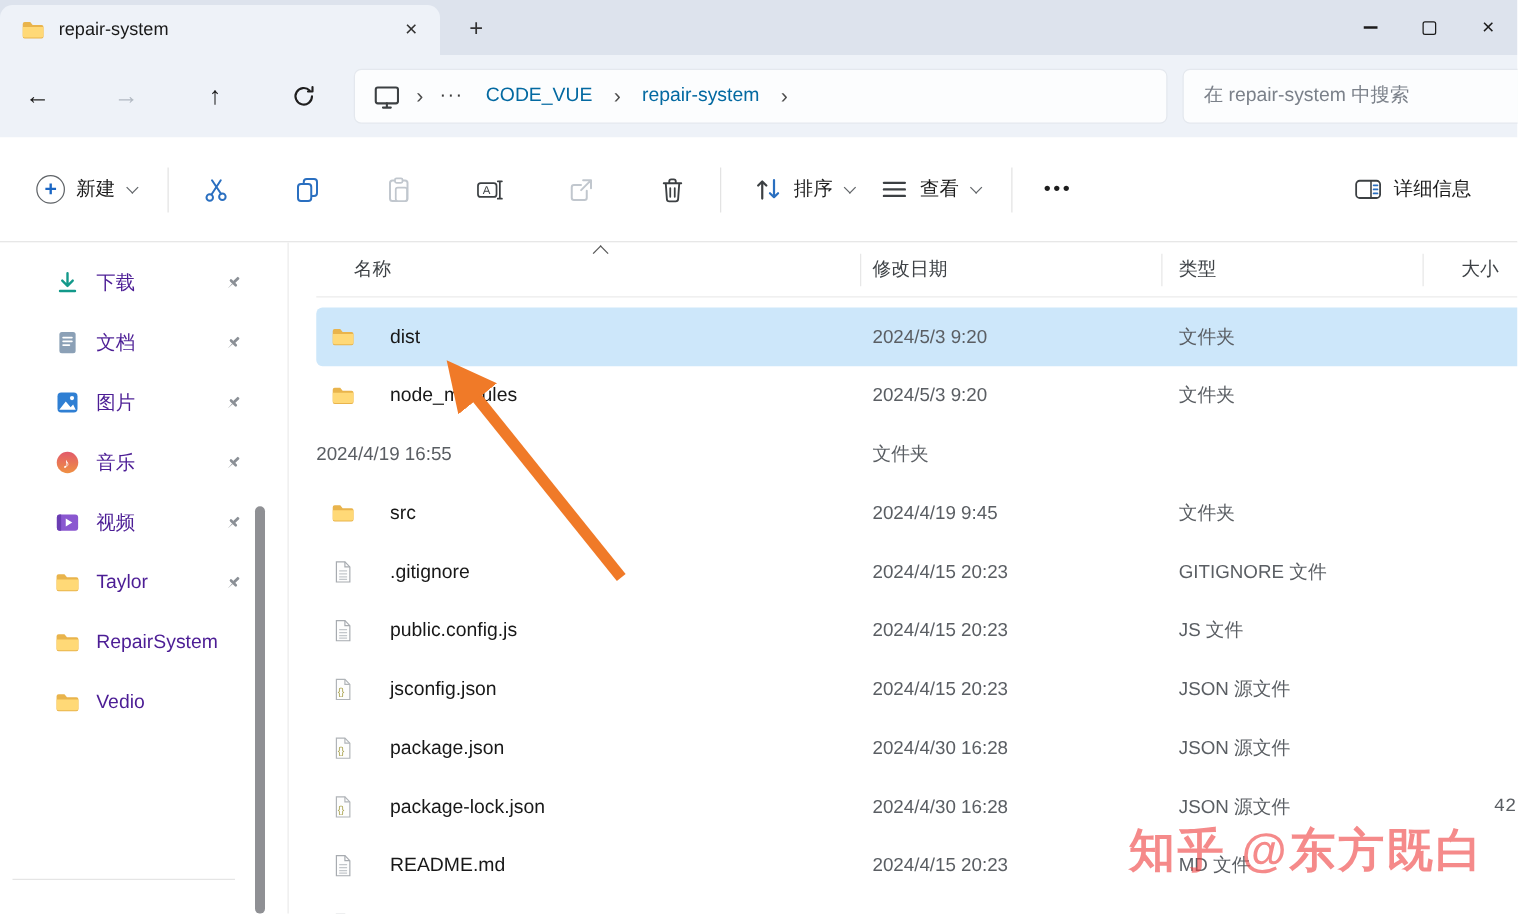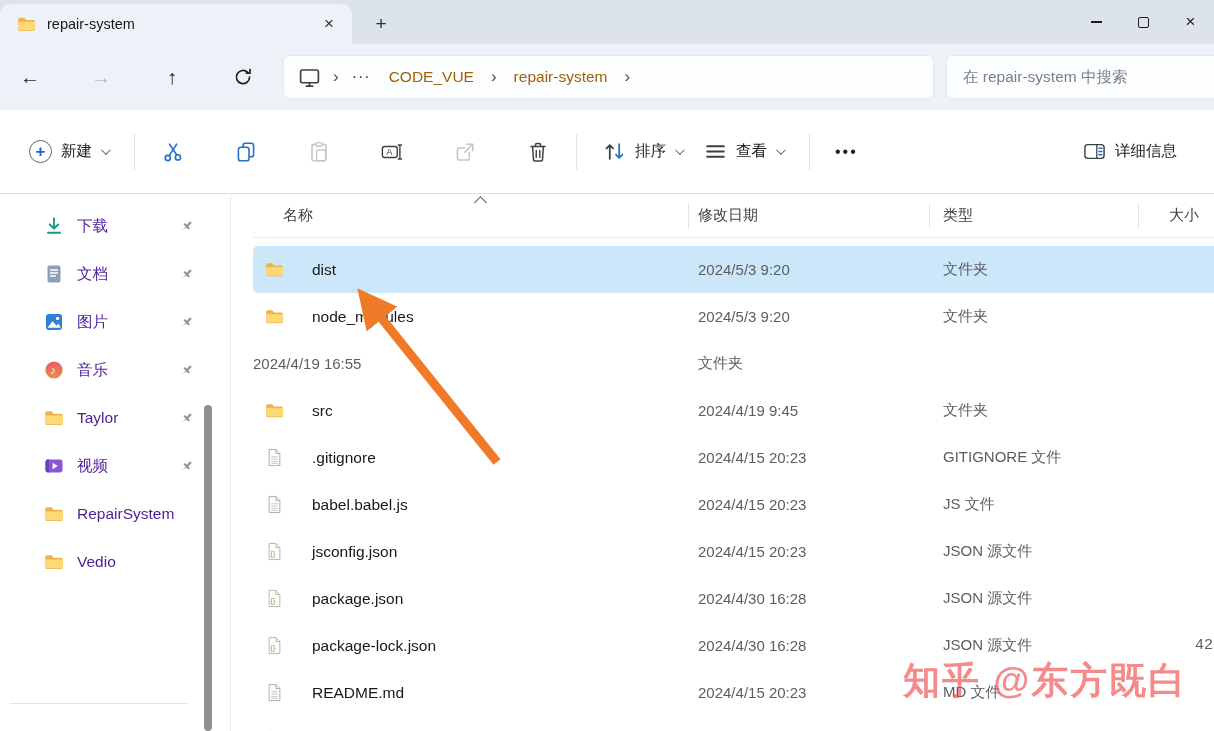--- a/index.html
+++ b/index.html
@@ -18,21 +18,21 @@
   .wc-min-glyph { width:11px; height:1.4px; background:#1c1c1c; display:block; }
   .wc-max-glyph { width:11px; height:11px; border:1.4px solid #1c1c1c; border-radius:2px; display:block; }
   .wc-close { font-size:17px; }
 
   
   .navbar { height:66px; background:#eef2f8; display:flex; align-items:center; padding:0 0 0 10px; }
   .nav-btn { width:40px; height:40px; border-radius:6px; font-size:20px; color:#1d1d1d; display:flex; align-items:center; justify-content:center; margin-right:31px; }
   .nav-btn.disabled { color:#b3bac3; }
   .nav-btn.refresh { margin-right:8px; }
   .crumbbar { flex:1; height:44px; background:#fcfdfe; border:1px solid #e4e8ee; border-radius:6px; display:flex; align-items:center; gap:8px; padding:0 12px; margin:0 12px 0 12px; }
-  .crumb { font-size:15.5px; color:#a16207; padding:4px 7px; border-radius:4px; white-space:nowrap; }
+  .crumb { font-size:15.5px; color:#0369a1; padding:4px 7px; border-radius:4px; white-space:nowrap; }
   .crumb-sep { font-size:17px; color:#4c4c4c; padding:0 2px; }
   .crumb-overflow { font-size:16px; color:#3a3a3a; letter-spacing:1px; padding:0 3px; }
   .monitor-ic { width:23px; height:21px; margin:0 2px; }
   .searchbox { width:274px; height:44px; background:#fcfdfe; border:1px solid #e4e8ee; border-radius:6px; display:flex; align-items:center; padding:0 16px; margin-right:-6px; flex:none; }
   .searchbox input { border:none; outline:none; background:transparent; width:100%; font-size:15.5px; color:#3d3d3d; font-family:inherit; }
   .searchbox input::placeholder { color:#7b818a; opacity:1; }
 
   
   .toolbar { height:84px; background:#ffffff; border-bottom:1px solid #dfdfdf; display:flex; align-items:center; padding:0 26px 0 18px; }
   .tb-btn { display:flex; align-items:center; gap:9px; padding:8px 11px; border-radius:6px; white-space:nowrap; }
@@ -326,32 +326,32 @@
       <svg class="side-ic">
           <use href="#i-music"></use>
         </svg>
       <span class="side-label">音乐</span>
       <svg class="pin">
           <use href="#i-pin"></use>
         </svg>
     </div>
     <div class="side-item">
       <svg class="side-ic">
-          <use href="#i-folder"></use>
-        </svg>
-      <span class="side-label">Taylor</span>
+          <use href="#i-video"></use>
+        </svg>
+      <span class="side-label">视频</span>
       <svg class="pin">
           <use href="#i-pin"></use>
         </svg>
     </div>
     <div class="side-item">
       <svg class="side-ic">
-          <use href="#i-video"></use>
-        </svg>
-      <span class="side-label">视频</span>
+          <use href="#i-folder"></use>
+        </svg>
+      <span class="side-label">Taylor</span>
       <svg class="pin">
           <use href="#i-pin"></use>
         </svg>
     </div>
     <div class="side-item">
       <svg class="side-ic">
           <use href="#i-folder"></use>
         </svg>
       <span class="side-label">RepairSystem</span>
     </div>
@@ -425,21 +425,21 @@
           </div>
         <div class="cell-date">2024/4/15 20:23</div>
         <div class="cell-type">GITIGNORE 文件</div>
         <div class="cell-size"></div>
       </div>
       <div class="frow">
         <div class="cell-name">
             <svg>
               <use href="#i-file"></use>
             </svg>
-            <span>babel.babel.js</span>
+            <span>public.config.js</span>
           </div>
         <div class="cell-date">2024/4/15 20:23</div>
         <div class="cell-type">JS 文件</div>
         <div class="cell-size"></div>
       </div>
       <div class="frow">
         <div class="cell-name">
             <svg>
               <use href="#i-json"></use>
             </svg>

